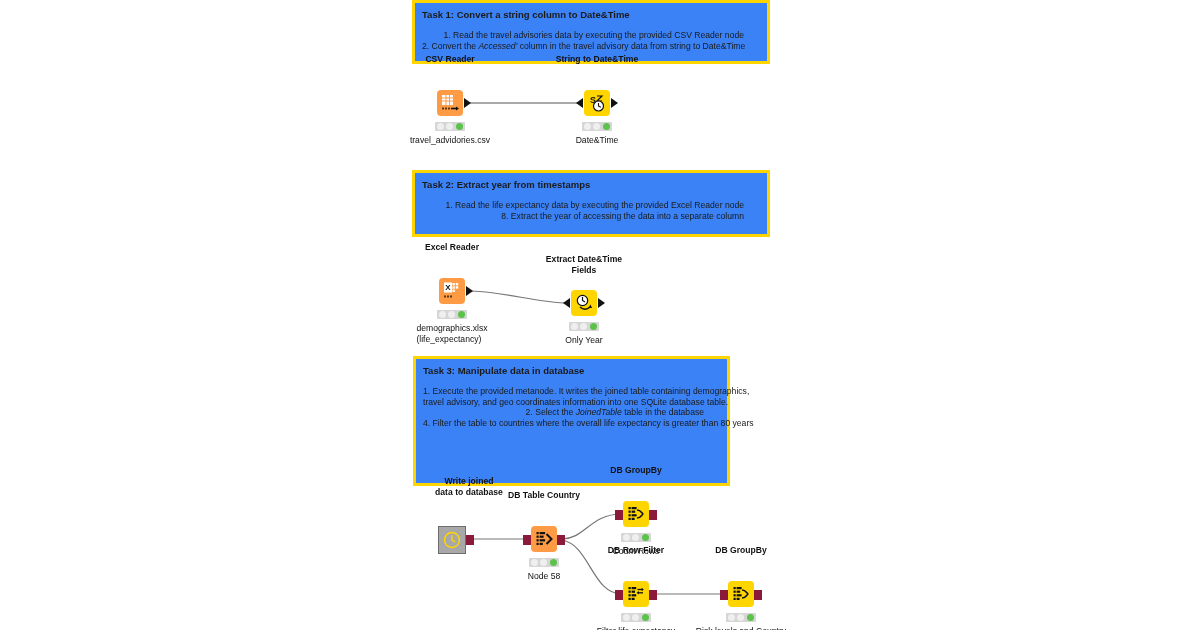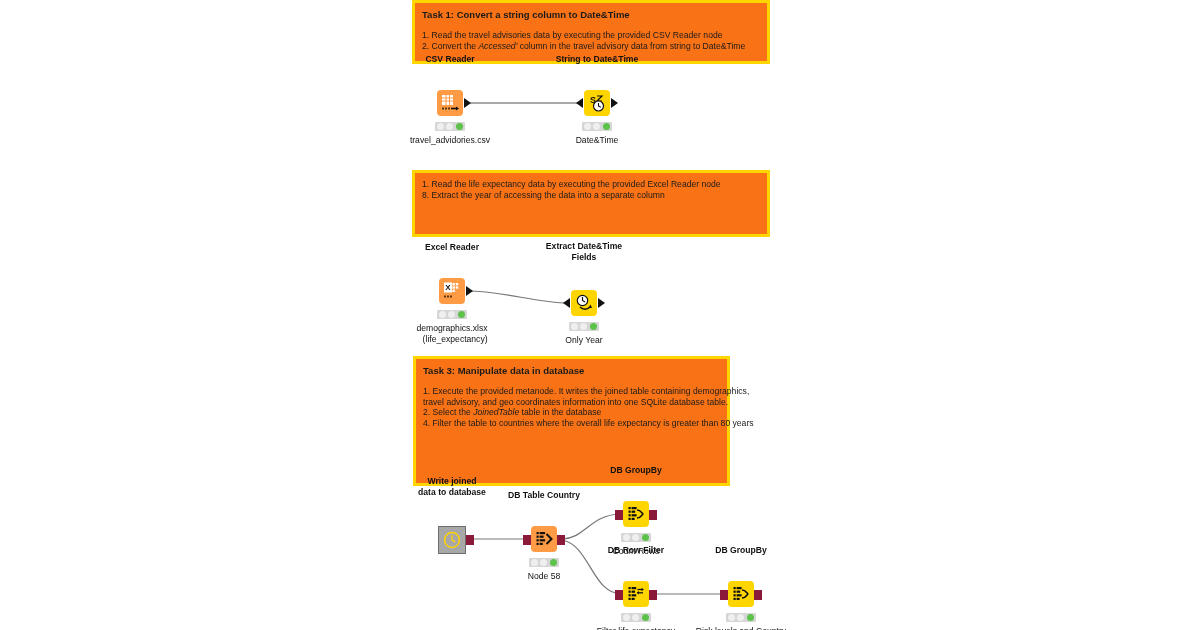--- a/index.html
+++ b/index.html
@@ -19,37 +19,37 @@
     left: 0; top: 0;
     width: 1200px;
     height: 630px;
   }
 
   
   .task-box {
     position: absolute;
     box-sizing: border-box;
     border: 3px solid #FFD500;
-    background: #f97316;
+    background: #3b82f6;
     padding: 6px 23px 6px 7px;
   }
   .task-title {
     font-size: 9.5px;
     font-weight: bold;
     color: #1a1a1a;
     line-height: 12px;
     margin-bottom: 9px;
     white-space: nowrap;
   }
   .task-steps {
     font-size: 8.6px;
     color: #1a1a1a;
     line-height: 10.6px;
   }
-  .task-steps div { white-space: nowrap; }
+  .task-steps div { white-space: nowrap; text-align: right; }
   .ital { font-style: italic; }
 
   
   .node {
     position: absolute;
     width: 0; height: 0;
   }
   .node-title {
     position: absolute;
     left: 50%;
@@ -121,21 +121,21 @@
     background: #EFEFEF;
   }
   .led.green { background: #5CC24A; }
   .node-label {
     position: absolute;
     left: 50%;
     transform: translateX(-50%);
     top: 45px;
     font-size: 8.6px;
     color: #111111;
-    text-align: right;
+    text-align: left;
     white-space: nowrap;
     line-height: 11px;
   }
   .edges {
     position: absolute;
     left: 0; top: 0;
     width: 1200px; height: 630px;
     pointer-events: none;
   }
 </style>
@@ -197,20 +197,21 @@
     <div class="port out-tri" style="left:14px; top:8px;"></div>
     <div class="leds">
       <span class="led"></span>
       <span class="led"></span>
       <span class="led green"></span>
     </div>
     <div class="node-label">Date&amp;Time</div>
   </div>
 
   <div class="task-box" style="left:412px; top:170px; width:358px; height:67px;">
+    <div class="task-title">Task 2: Extract year from timestamps</div>
     <div class="task-steps">
       <div>1. Read the life expectancy data by executing the provided Excel Reader node</div>
       <div>8. Extract the year of accessing the data into a separate column</div>
     </div>
   </div>
 
   <svg class="edges">
     <path d="M467 291 C 505 291, 535 303, 569 303" stroke="#777" stroke-width="1.2" fill="none"></path>
   </svg>
 
@@ -236,21 +237,21 @@
       <span class="led"></span>
       <span class="led green"></span>
     </div>
     <div class="node-label">
       <div>demographics.xlsx</div>
       <div>(life_expectancy)</div>
     </div>
   </div>
 
   <div class="node" style="left:584px; top:290px;">
-    <div class="node-title two-line" style="bottom:28px;">
+    <div class="node-title two-line" style="bottom:15px;">
       <div>Extract Date&amp;Time</div>
       <div>Fields</div>
     </div>
     <div class="node-body yellow">
       <svg class="node-glyph" viewBox="0 0 26 26">
         <circle cx="11.5" cy="10.5" r="5.2" fill="#ffffff" stroke="#111" stroke-width="1.2"></circle>
         <path d="M11.5 7 L11.5 10.5 L14 12" stroke="#111" stroke-width="1.2" fill="none"></path>
         <path d="M9 17 C 12 20, 16 20, 19 17" stroke="#111" stroke-width="1.4" fill="none"></path>
         <path d="M19.5 14.5 L21 18 L17.5 18 Z" fill="#111"></path>
       </svg>
@@ -276,21 +277,21 @@
   </div>
 
   <svg class="edges">
     <line x1="472" y1="539" x2="528" y2="539" stroke="#777" stroke-width="1.2"></line>
     <path d="M562 539 C 585 539, 590 514, 622 514" stroke="#777" stroke-width="1.2" fill="none"></path>
     <path d="M562 540 C 590 545, 592 594, 622 594" stroke="#777" stroke-width="1.2" fill="none"></path>
     <line x1="655" y1="594" x2="728" y2="594" stroke="#777" stroke-width="1.2"></line>
   </svg>
 
   <div class="node" style="left:452px; top:526px;">
-    <div class="node-title two-line" style="bottom:29px;">
+    <div class="node-title two-line" style="bottom:29px;margin-left:17px;">
       <div>Write joined</div>
       <div>data to database</div>
     </div>
     <div class="node-body meta">
       <svg class="node-glyph" viewBox="0 0 28 28">
         <circle cx="14" cy="14" r="8" fill="none" stroke="#FFD500" stroke-width="1.6"></circle>
         <path d="M14 9 L14 14 L17.5 16" stroke="#FFD500" stroke-width="1.4" fill="none"></path>
       </svg>
     </div>
     <div class="port db" style="left:14px; top:9px;"></div>

